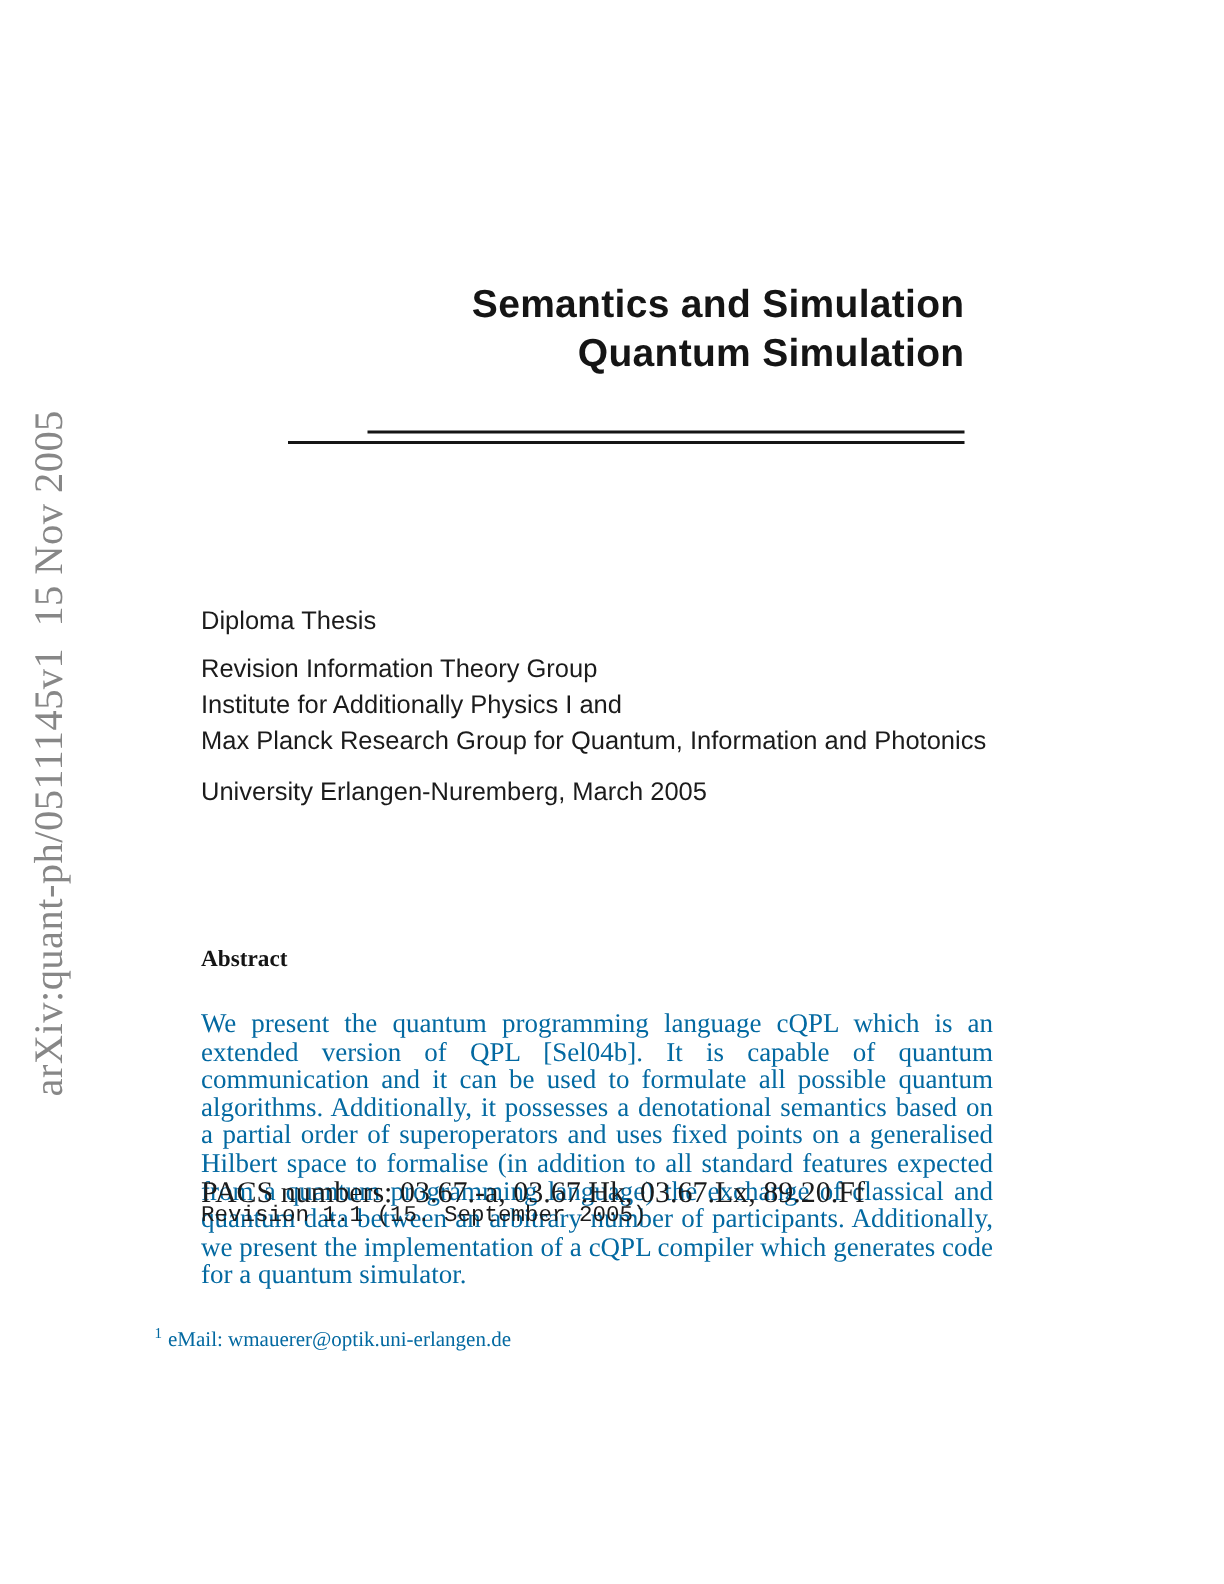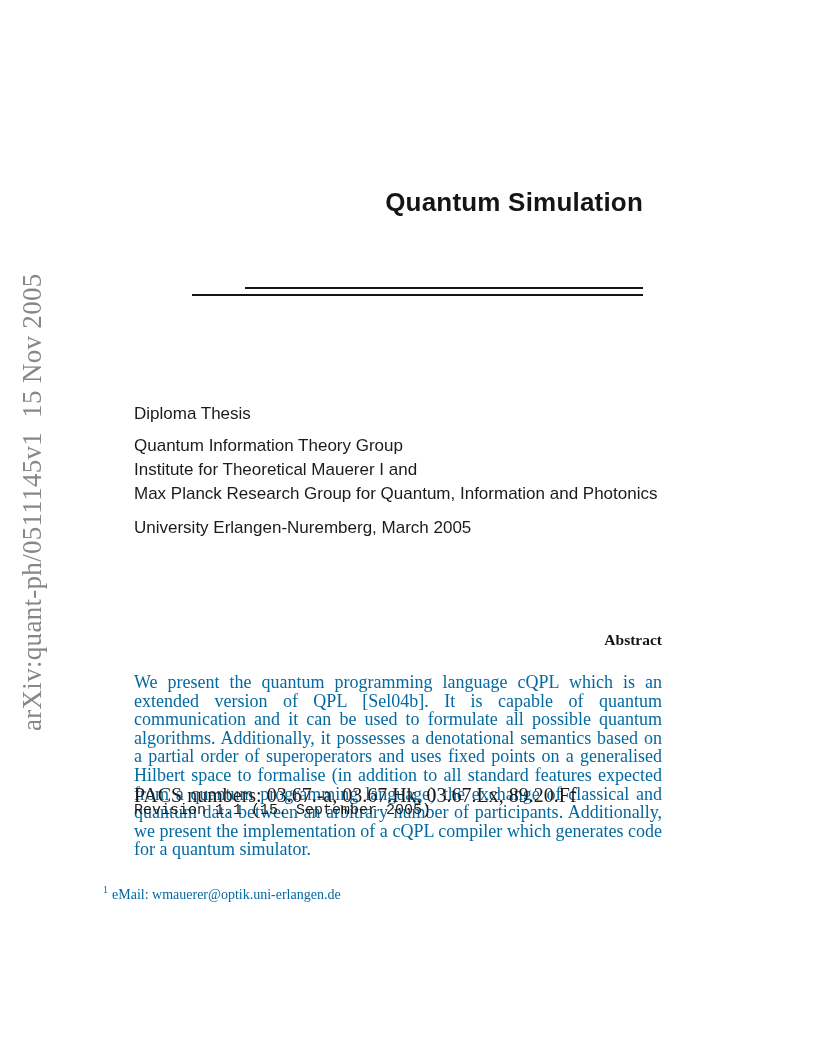--- a/index.html
+++ b/index.html
@@ -62,21 +62,21 @@
   .thesis-type { margin-bottom: 8px; }
   .university  { margin-top: 10px; }
   .author-line sup { font-size: 11px; }
 
   
   .abstract-heading {
     position: absolute;
     left: 134px;
     width: 528px;
     top: 631px;
-    text-align: right;
+    text-align: left;
     font-weight: bold;
     font-size: 15.5px;
     color: #151515;
   }
   .abstract-body {
     position: absolute;
     left: 134px;
     width: 528px;
     top: 673px;
     font-size: 18px;
@@ -113,30 +113,31 @@
   .footnote sup { font-size: 10px; margin-right: 4px; }
 </style>
 </head>
 <body>
 
 <div class="page">
 
   <div class="watermark">arXiv:quant-ph/0511145v1  15 Nov 2005</div>
 
   <div class="title">
+    <div>Semantics and Simulation</div>
     <div>Quantum Simulation</div>
   </div>
 
   <div class="rule rule-top"></div>
   <div class="rule rule-bottom"></div>
 
   <div class="center-block">
     <div class="thesis-type">Diploma Thesis</div>
-    <div>Quantum Information Theory Group</div>
-    <div>Institute for Theoretical Mauerer I and</div>
+    <div>Revision Information Theory Group</div>
+    <div>Institute for Additionally Physics I and</div>
     <div>Max Planck Research Group for Quantum, Information and Photonics</div>
     <div class="university">University Erlangen-Nuremberg, March 2005</div>
   </div>
 
   <div class="abstract-heading">Abstract</div>
 
   <div class="abstract-body">We present the quantum programming language cQPL which is an extended version of QPL [Sel04b]. It is capable of quantum communication and it can be used to formulate all possible quantum algorithms. Additionally, it possesses a denotational semantics based on a partial order of superoperators and uses fixed points on a generalised Hilbert space to formalise (in addition to all standard features expected from a quantum programming language) the exchange of classical and quantum data between an arbitrary number of participants. Additionally, we present the implementation of a cQPL compiler which generates code for a quantum simulator.</div>
 
   <div class="pacs">PACS numbers: 03.67.-a, 03.67.Hk, 03.67.Lx, 89.20.Ff</div>
 

